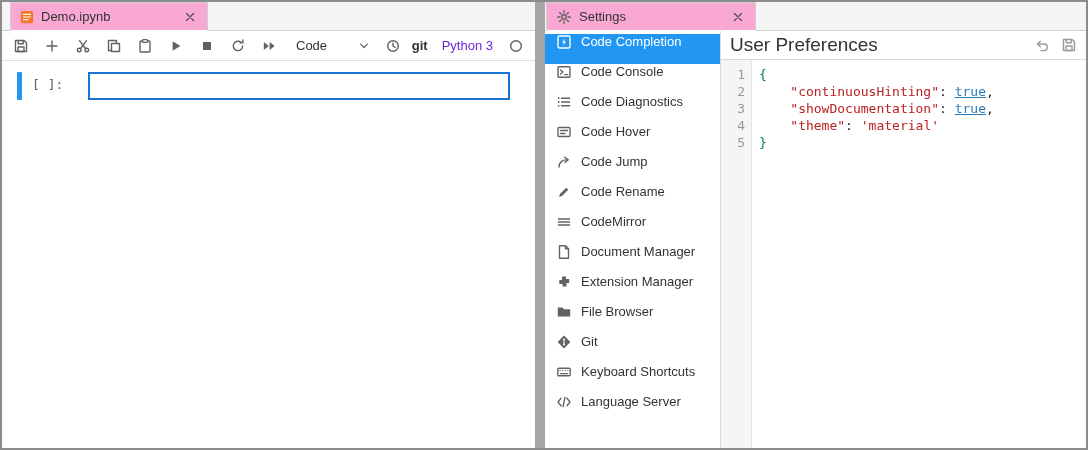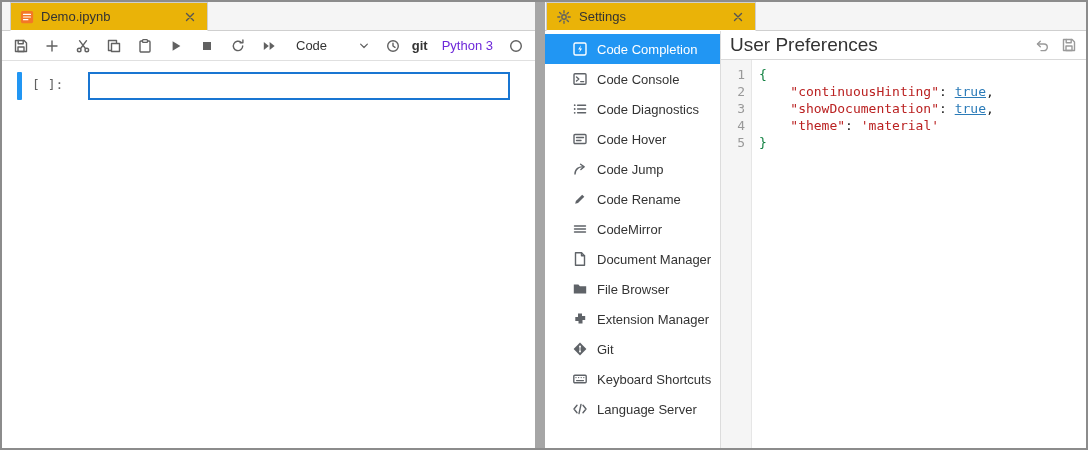--- a/index.html
+++ b/index.html
@@ -24,21 +24,21 @@
   
   .tabbar {
     flex: 0 0 29px; height: 29px;
     background: #f5f5f5;
     border-bottom: 1px solid #cfcfcf;
     display: flex; align-items: stretch;
   }
   .tab {
     display: flex; align-items: center; gap: 7px;
     padding: 0 9px;
-    background: #eab308;
+    background: #f9a8d4;
     border: 1px solid #cfcfcf;
     border-bottom: 1px solid #fff;
     margin-bottom: -1px;
     font-size: 13px; color: #333;
     cursor: pointer;
   }
   .tab.nb-tab { margin-left: 8px; width: 198px; }
   .tab.settings-tab { margin-left: 1px; width: 210px; }
   .tab-label { flex: 1; white-space: nowrap; overflow: hidden; }
   .tab-close { color: #555; display: flex; align-items: center; }
@@ -98,22 +98,22 @@
   .settings-body { flex: 1; display: flex; overflow: hidden; }
   .plugin-list {
     flex: 0 0 176px; width: 176px;
     background: #fff;
     border-right: 1px solid #dcdcdc;
     padding-top: 3px;
     overflow: hidden;
   }
   .plugin-item {
     height: 30px;
-    display: flex; align-items: center; gap: 9px;
-    padding: 0 27px;
+    display: flex; gap: 9px;
+    padding: 0 11px;
     font-size: 13px; color: #333;
     cursor: pointer; white-space: nowrap;
   }
   .plugin-icon { flex: 0 0 16px; width: 16px; height: 16px; display: flex; color: #5f6368; }
   .plugin-item.selected { background: var(--selection, #2196f3); color: #fff; }
   .plugin-item.selected .plugin-icon { color: #fff; }
 
   .editor { flex: 1; display: flex; flex-direction: column; background: #fff; overflow: hidden; }
   .editor-header {
     flex: 0 0 29px; height: 29px;
@@ -368,33 +368,33 @@
                 <path d="M3.5 1.8h6l3 3v9.4h-9z"></path>
                 <path d="M9.5 1.8v3h3"></path>
               </svg>
             </span>
             <span class="plugin-label">Document Manager</span>
           </div>
 
           <div class="plugin-item">
             <span class="plugin-icon">
               <svg viewBox="0 0 16 16" width="16" height="16" fill="none" stroke="currentColor" stroke-width="1.4" stroke-linecap="round" stroke-linejoin="round">
+                <path d="M6 2.5h4v2.5h3.2v4h-2.7v3.5h-4V10H3.3V6H6z" fill="currentColor" stroke="none"></path>
+              </svg>
+            </span>
+            <span class="plugin-label">Extension Manager</span>
+          </div>
+
+          <div class="plugin-item">
+            <span class="plugin-icon">
+              <svg viewBox="0 0 16 16" width="16" height="16" fill="none" stroke="currentColor" stroke-width="1.4" stroke-linecap="round" stroke-linejoin="round">
                 <path d="M1.8 3.5h4.6l1.5 1.8h6.3v7.2H1.8z" fill="currentColor" stroke="none"></path>
               </svg>
             </span>
             <span class="plugin-label">File Browser</span>
-          </div>
-
-          <div class="plugin-item">
-            <span class="plugin-icon">
-              <svg viewBox="0 0 16 16" width="16" height="16" fill="none" stroke="currentColor" stroke-width="1.4" stroke-linecap="round" stroke-linejoin="round">
-                <path d="M6 2.5h4v2.5h3.2v4h-2.7v3.5h-4V10H3.3V6H6z" fill="currentColor" stroke="none"></path>
-              </svg>
-            </span>
-            <span class="plugin-label">Extension Manager</span>
           </div>
 
           <div class="plugin-item">
             <span class="plugin-icon">
               <svg viewBox="0 0 16 16" width="16" height="16" fill="none" stroke="currentColor" stroke-width="1.4" stroke-linecap="round" stroke-linejoin="round">
                 <path d="M8 1.6L14.4 8 8 14.4 1.6 8z" fill="currentColor" stroke="none"></path>
                 <circle cx="8" cy="5.4" r="1" fill="#fff" stroke="none"></circle>
                 <circle cx="8" cy="10.6" r="1" fill="#fff" stroke="none"></circle>
                 <path d="M8 6.4v3.2" stroke="#fff" stroke-width="1"></path>
               </svg>

